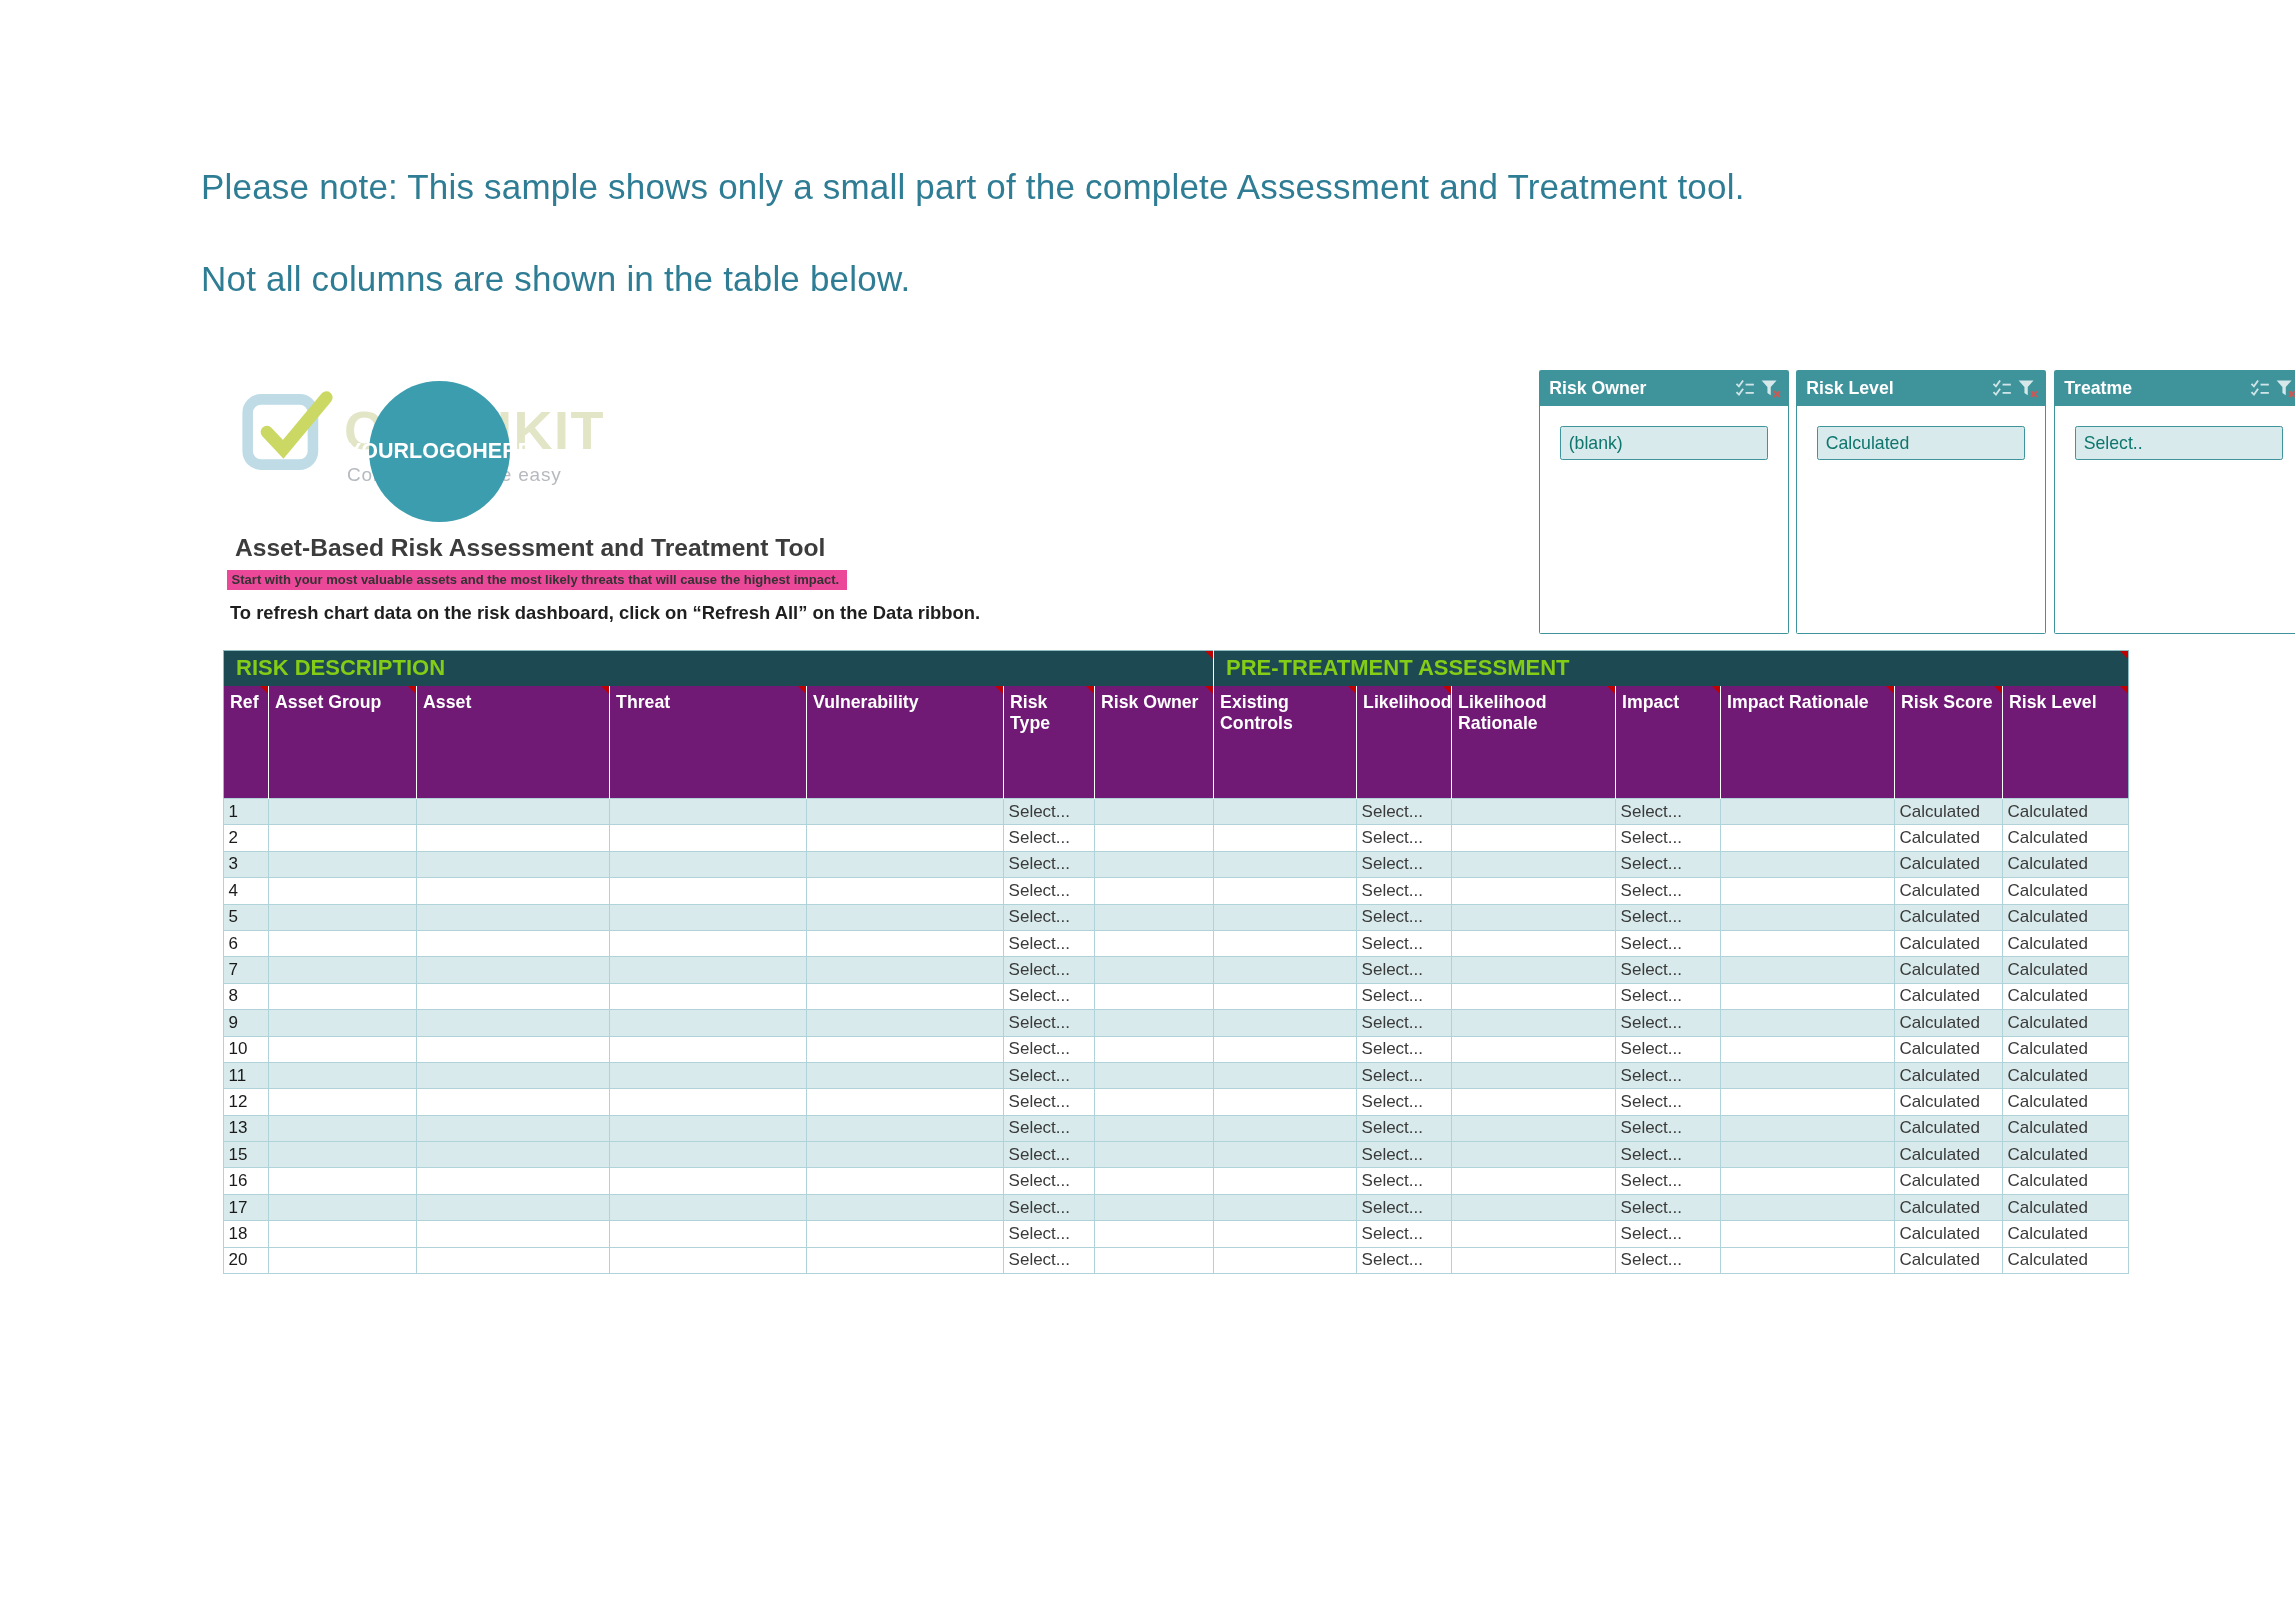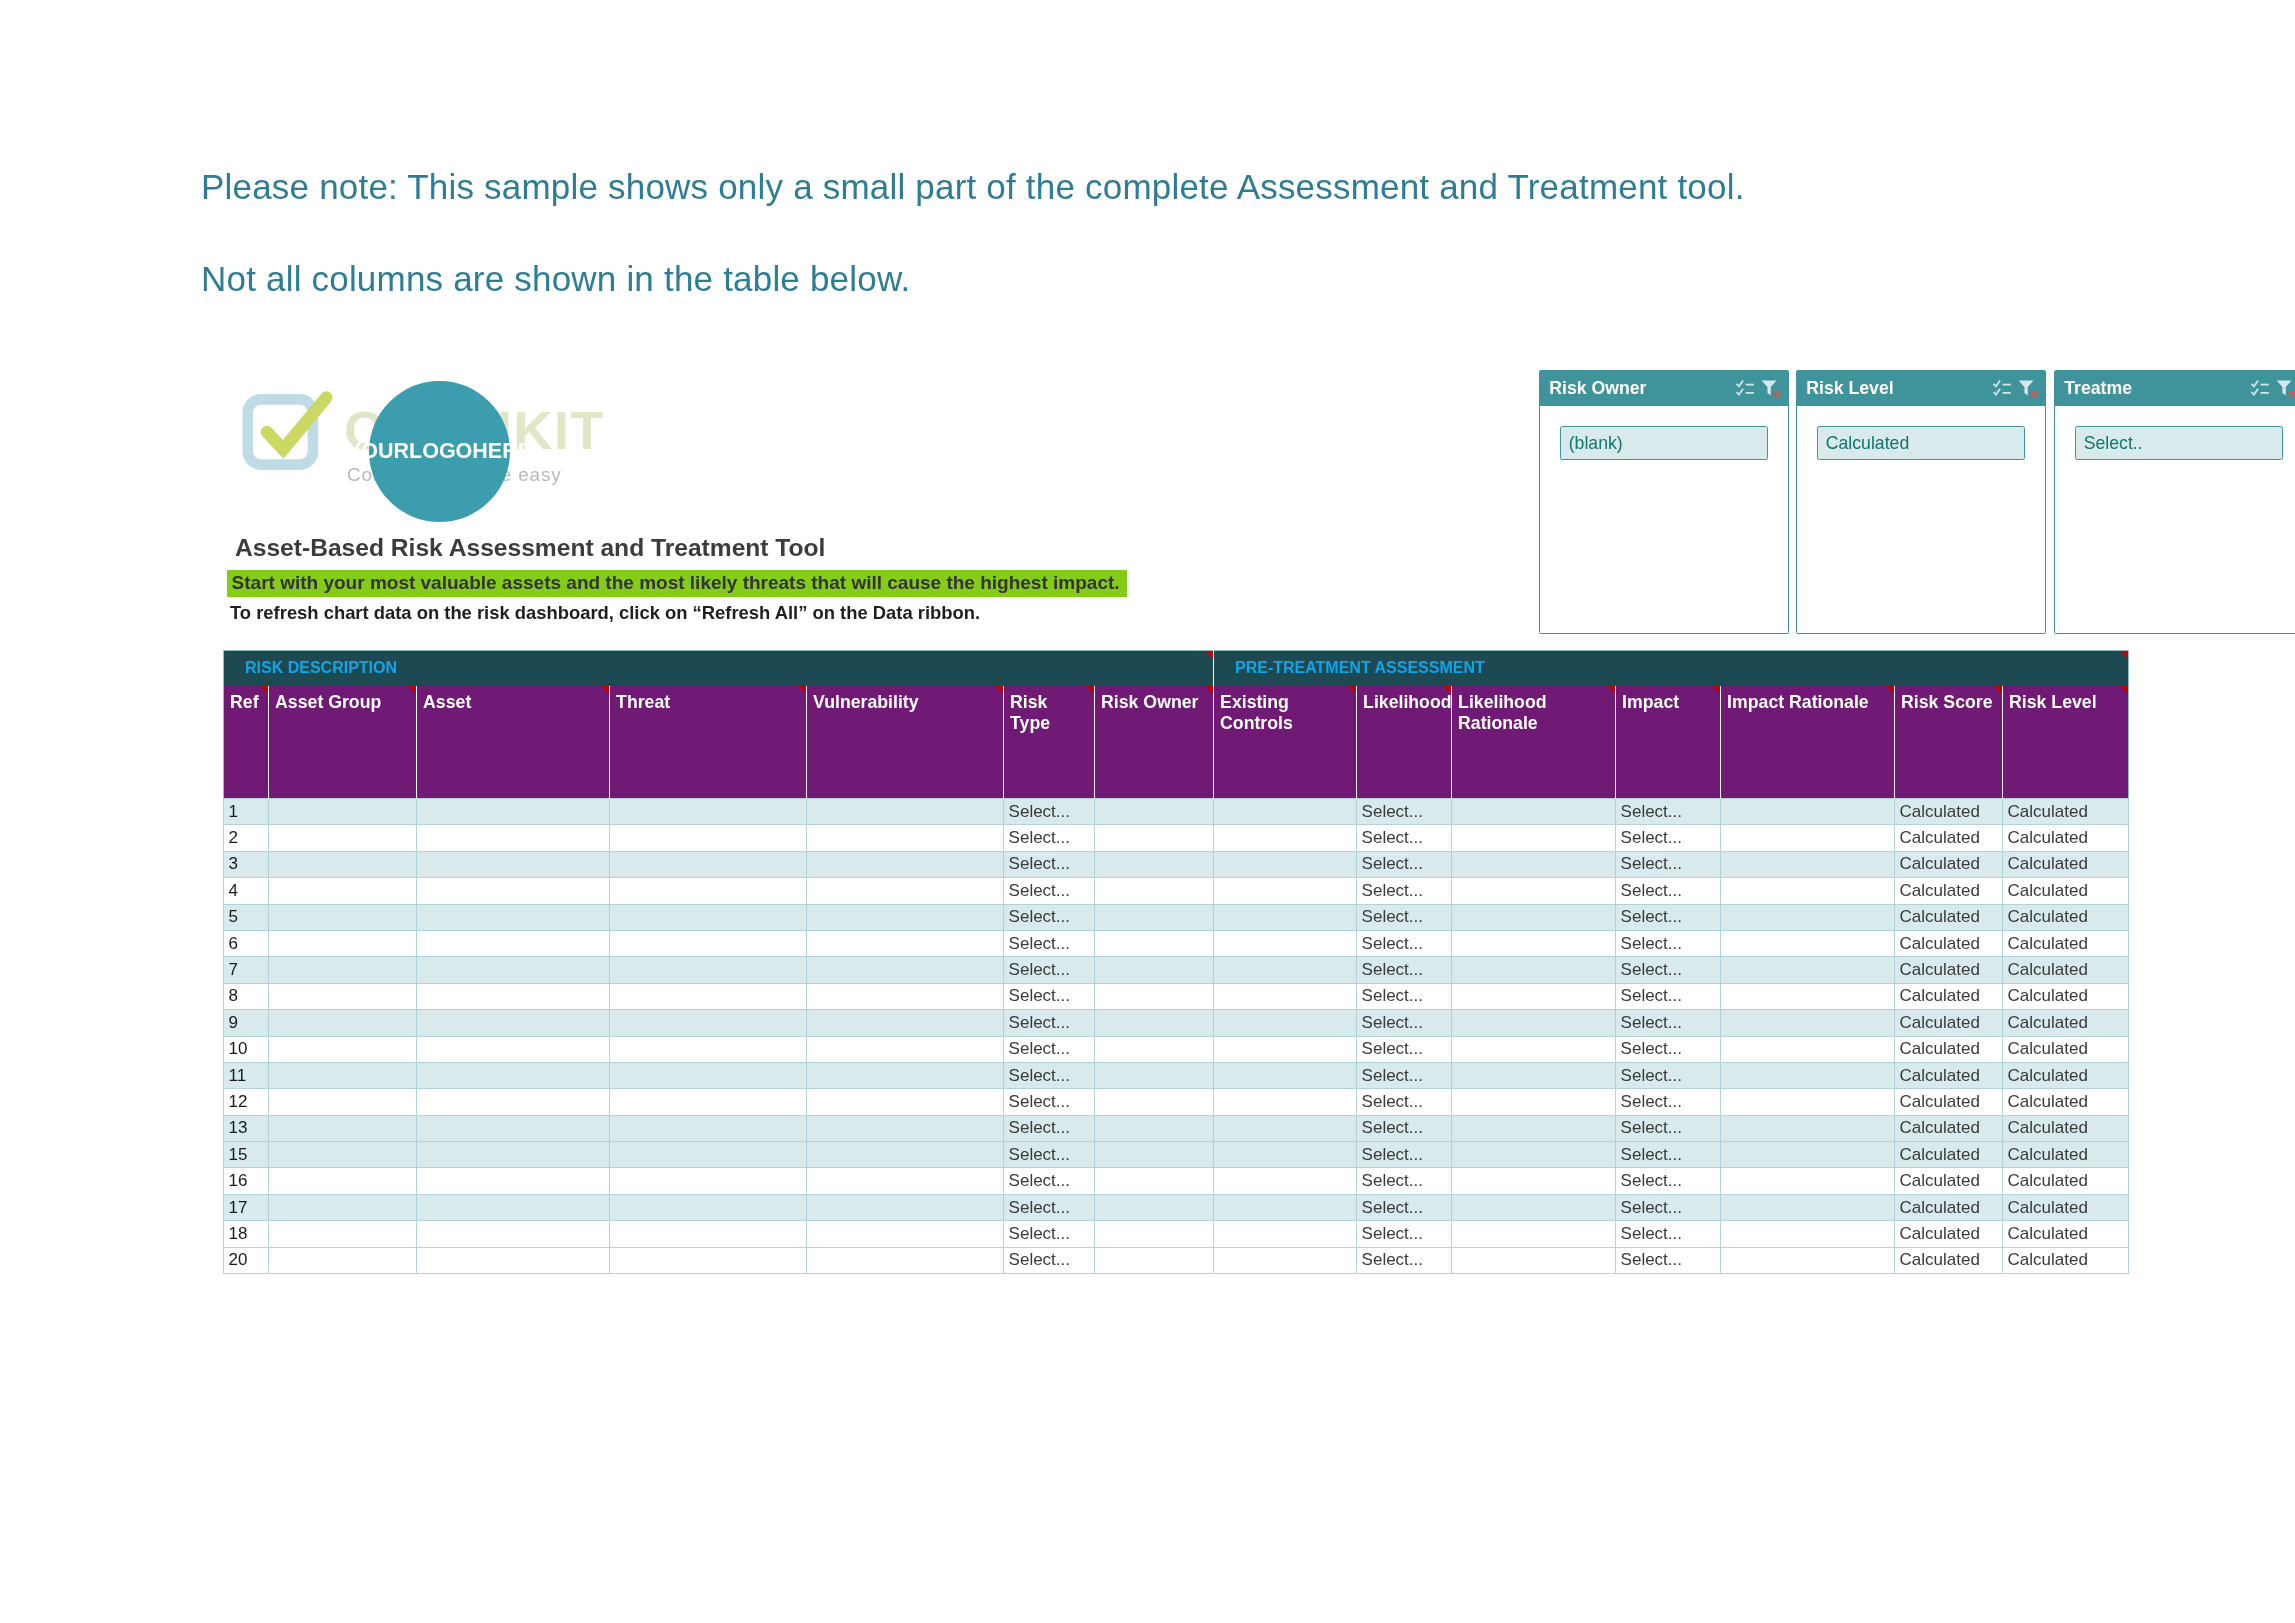--- a/index.html
+++ b/index.html
@@ -21,22 +21,22 @@
   .logo-circle {
     position:absolute; left:369px; top:381px; width:141px; height:141px; border-radius:50%;
     background:#3C9DAF; color:#fff; display:flex; flex-direction:row;
     align-items:center; justify-content:center; font-weight:bold; font-size:21.5px; line-height:24.6px;
     text-align:center;
   }
 
   
   .sheet-title { position:absolute; left:235px; top:534px; font-size:24.6px; font-weight:bold; color:#3C3C3C; }
   .highlight {
-    position:absolute; left:227px; top:570px; background:#84cc16; color:#333;
-    font-size:19px; font-weight:bold; padding:2.3px 7.7px 2.3px 4.6px; white-space:nowrap;
+    position:absolute; left:227px; top:570px; background:#ec4899; color:#333;
+    font-size:13px; font-weight:bold; padding:2.3px 7.7px 2.3px 4.6px; white-space:nowrap;
   }
   .refresh-note { position:absolute; left:230px; top:602px; font-size:18.4px; font-weight:bold; color:#1f1f1f; }
 
   
   .slicer {
     position:absolute; top:370px; width:250px; height:264px; box-sizing:border-box;
     background:#fff; border:1.5px solid #3F949C; border-radius:1.5px;
   }
   .slicer-head { height:35px; background:#3F949C; display:flex; align-items:center; padding:0 4.6px 0 9.2px; }
   .slicer-title { color:#fff; font-weight:bold; font-size:17.7px; flex:1; white-space:nowrap; overflow:hidden; }
@@ -44,22 +44,22 @@
   .slicer-item {
     margin:20px; height:32px; line-height:32px; background:#D8EAEC; border:0.8px solid #3F949C;
     border-radius:2.3px; font-size:17.7px; color:#0f766e; padding-left:7.7px; white-space:nowrap; overflow:hidden;
   }
   .sl-1 { left:1539px; } .sl-2 { left:1796px; } .sl-3 { left:2054px; }
 
   
   .risk-table { position:absolute; left:223px; top:650px; }
   table { border-collapse:collapse; table-layout:fixed; width:1904px; border:0.8px solid #8FBDC3; }
   .section-row th {
-    height:35px; background:#1D4A52; color:#0ea5e9; font-size:16px; font-weight:bold;
-    text-align:left; padding:0 0 0 21px; position:relative; box-sizing:border-box;
+    height:35px; background:#1D4A52; color:#84cc16; font-size:22px; font-weight:bold;
+    text-align:left; padding:0 0 0 12px; position:relative; box-sizing:border-box;
   }
   .sec-pre { border-left:1.5px solid #ffffff; }
   .sec::after, .head-row th::after {
     content:""; position:absolute; top:0; right:0;
     border-top:8.4px solid #C00000; border-left:8.4px solid transparent;
   }
   .head-row th {
     background:#701a75; color:#fff; font-size:17.7px; font-weight:bold; text-align:left;
     vertical-align:top; padding:6.1px 4.6px 4.6px 6.1px; height:113px; box-sizing:border-box;
     position:relative; border-left:0.8px solid rgba(255,255,255,.35); line-height:21px;

